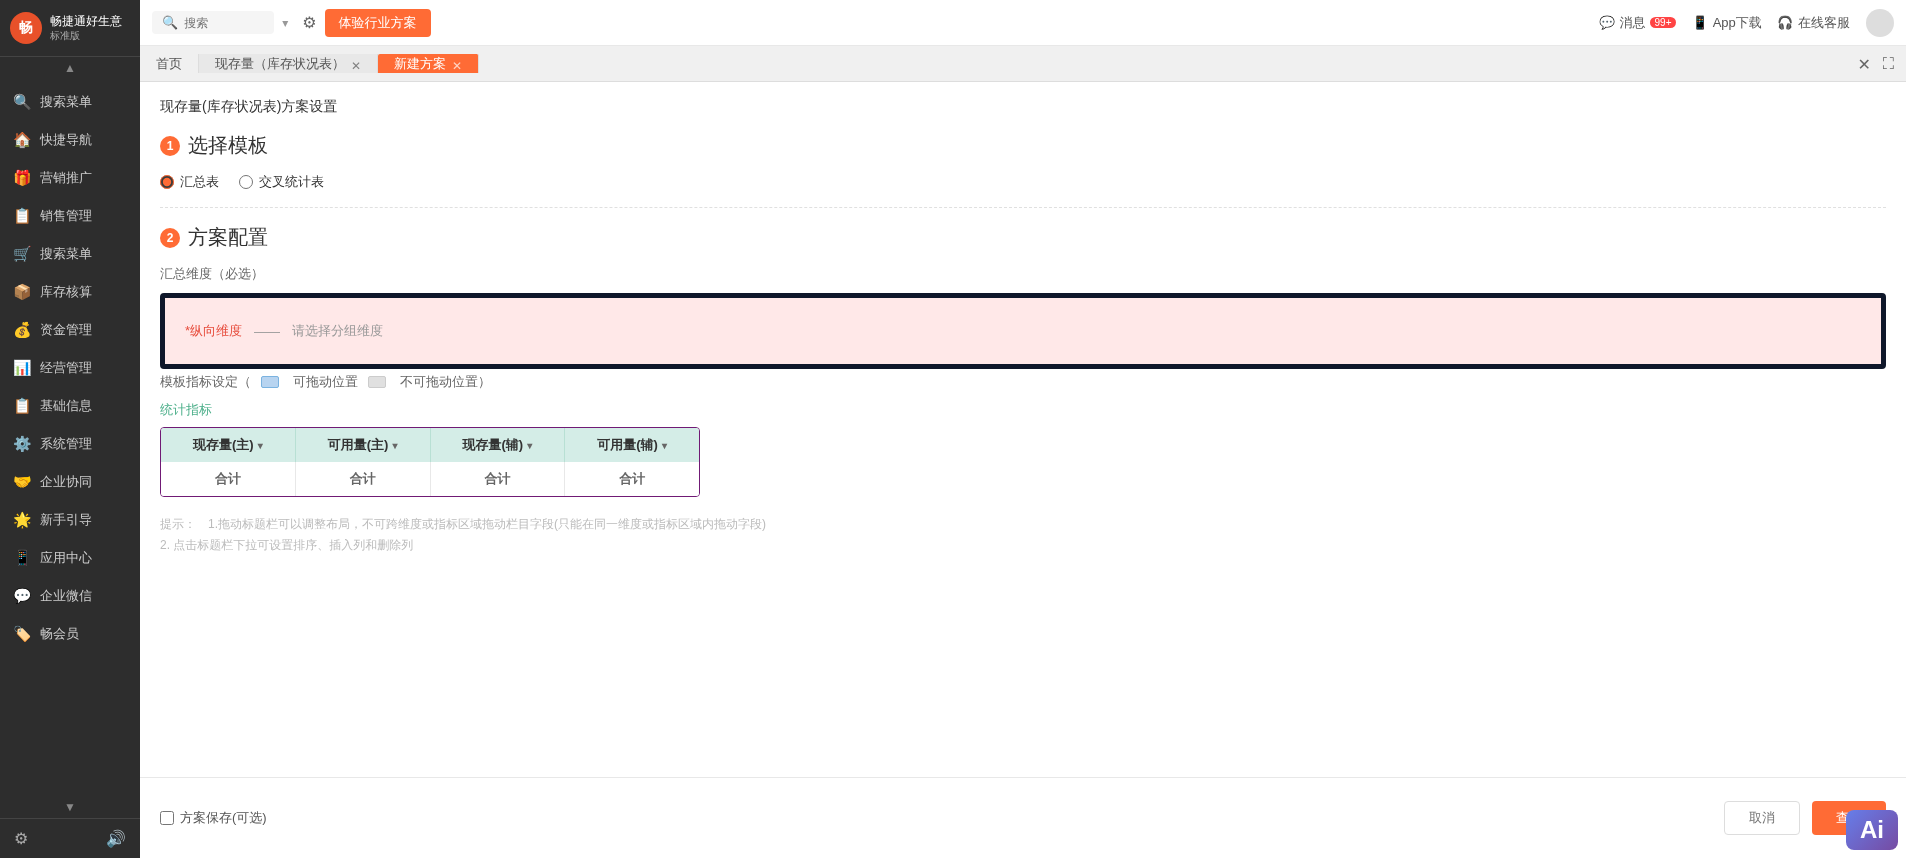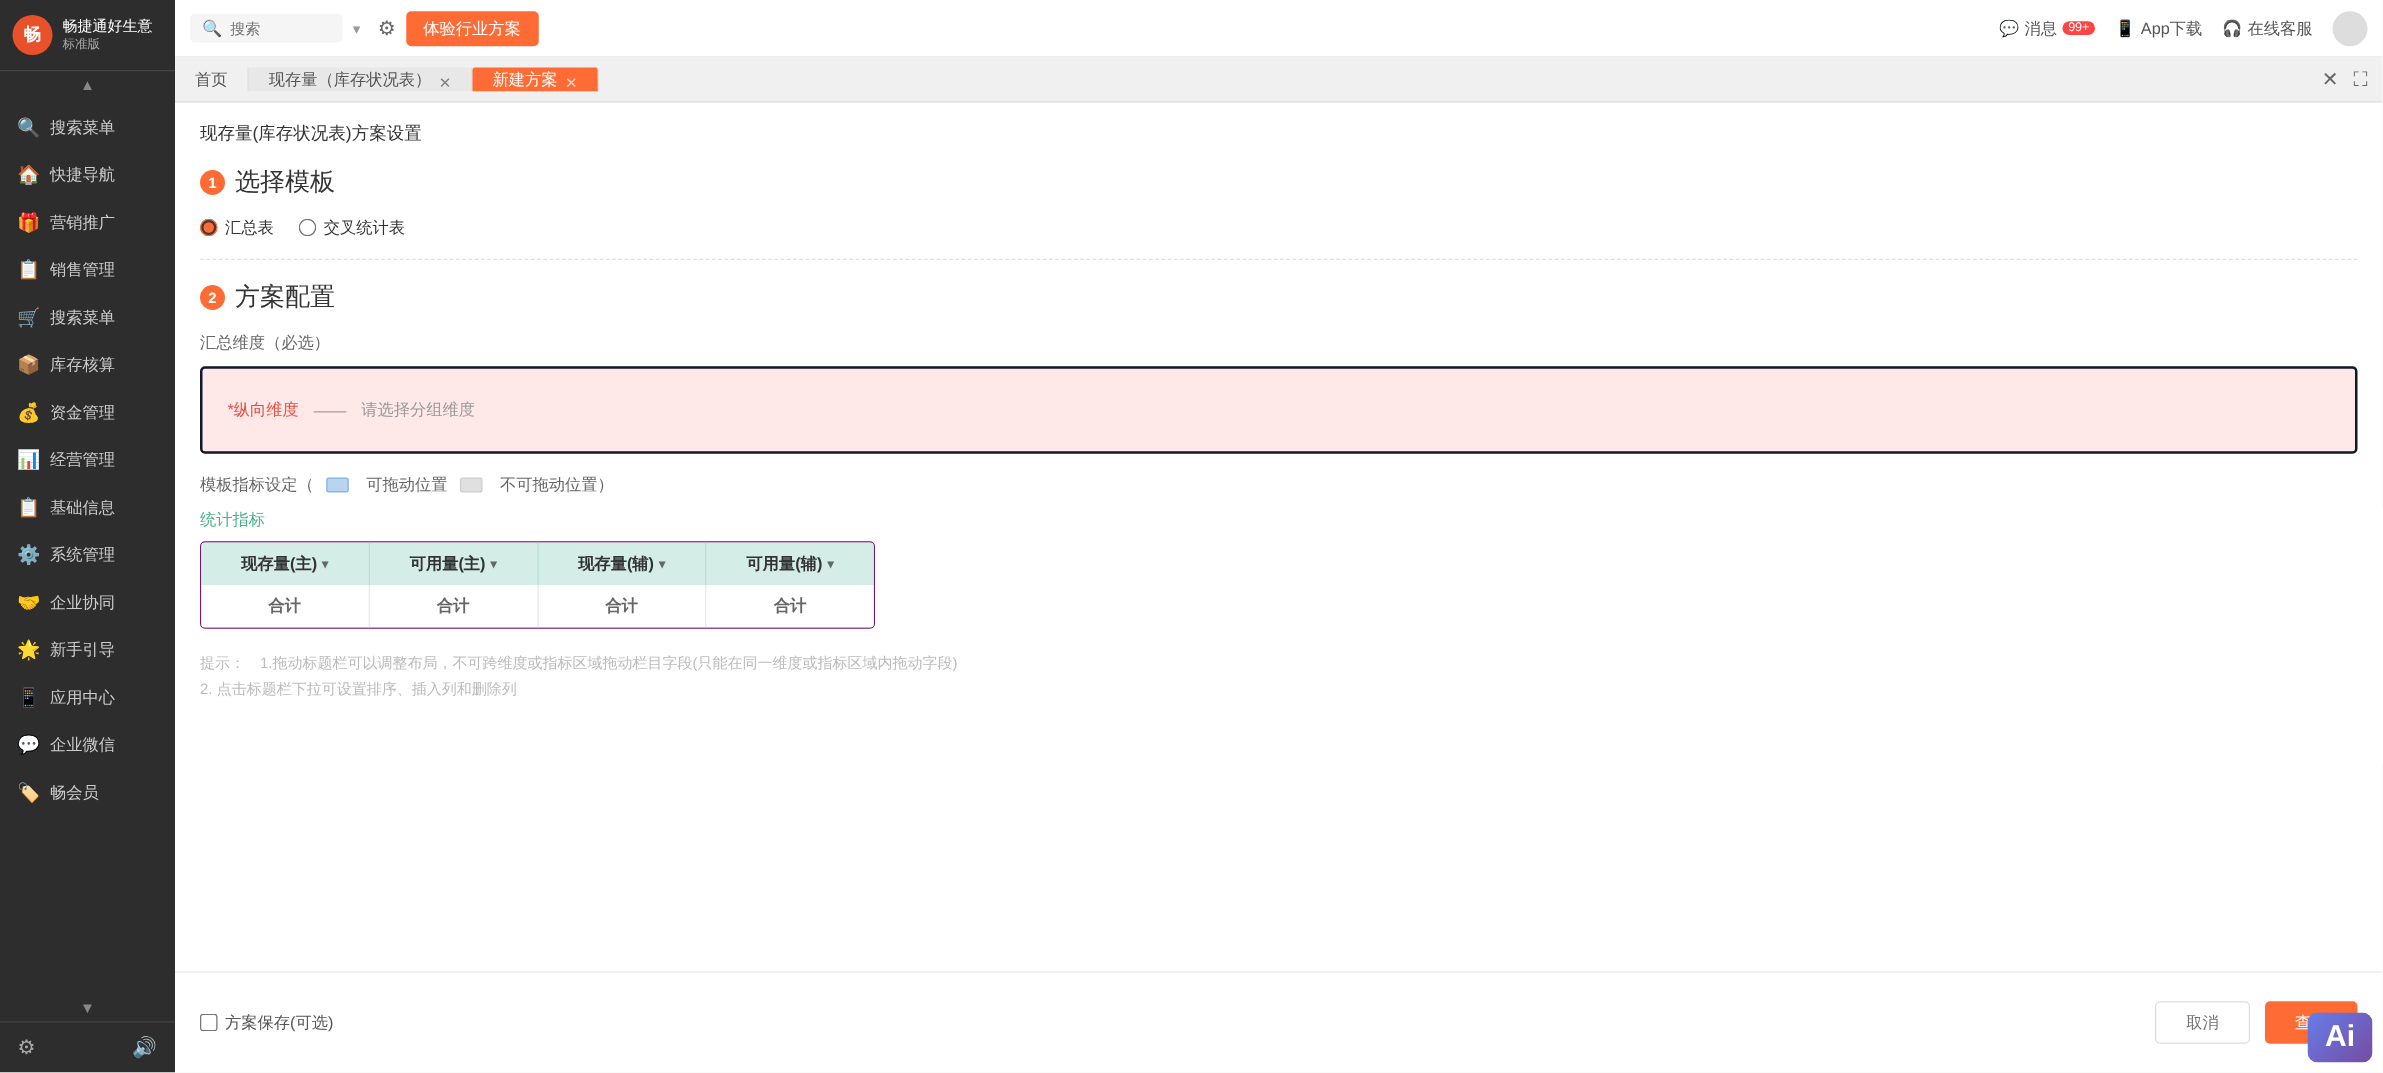--- a/index.html
+++ b/index.html
@@ -148,25 +148,25 @@
 
     
     .section-divider { border: none; border-top: 1px dashed #e0e0e0; margin: 16px 0; }
 
     
     .config-label { font-size: 13px; color: #666; margin-bottom: 10px; }
 
     
     .dimension-area {
       background: #ffe8e8;
-      border: 2px solid #0f172a;
+      border: 5px solid #0f172a;
       border-radius: 4px;
       padding: 24px 20px;
       display: flex; align-items: center; gap: 12px;
-      margin-bottom: 16px;
+      margin-bottom: 4px;
     }
     .dimension-required { color: #e74c3c; font-size: 13px; }
     .dimension-dash { color: #999; }
     .dimension-placeholder { color: #999; font-size: 13px; }
 
     
     .indicators-row {
       display: flex; align-items: center; gap: 10px; margin-bottom: 10px; font-size: 13px; color: #666;
     }
     .indicator-draggable {

